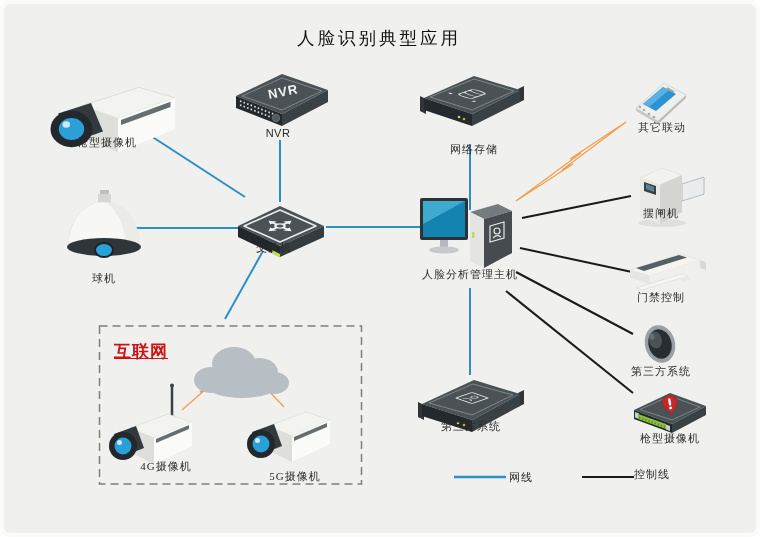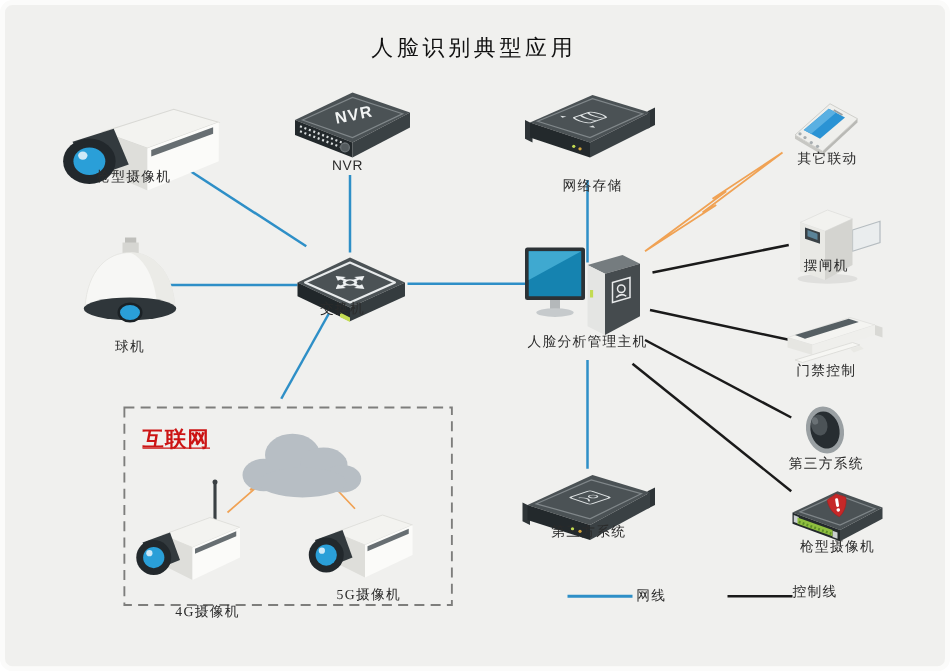--- a/index.html
+++ b/index.html
@@ -256,19 +256,19 @@
   <div class="lbl" style="left:270px;top:237px">交换机</div>
   <div class="lbl" style="left:470px;top:139px">网络存储</div>
   <div class="lbl" style="left:466px;top:264px">人脸分析管理主机</div>
   <div class="lbl" style="left:658px;top:117px">其它联动</div>
   <div class="lbl" style="left:657px;top:203px">摆闸机</div>
   <div class="lbl" style="left:657px;top:287px">门禁控制</div>
   <div class="lbl" style="left:657px;top:361px">第三方系统</div>
   <div class="lbl" style="left:666px;top:428px">枪型摄像机</div>
   <div class="lbl" style="left:467px;top:416px">第三方系统</div>
   <div class="internet-lbl">互联网</div>
-  <div class="lbl" style="left:162px;top:480px">4G摄像机</div>
+  <div class="lbl" style="left:162px;top:456px">4G摄像机</div>
   <div class="lbl" style="left:291px;top:466px">5G摄像机</div>
 
   <div class="lbl" style="left:517px;top:467px">网线</div>
   <div class="lbl" style="left:648px;top:464px">控制线</div>
 
 </div>
 
 </body></html>

